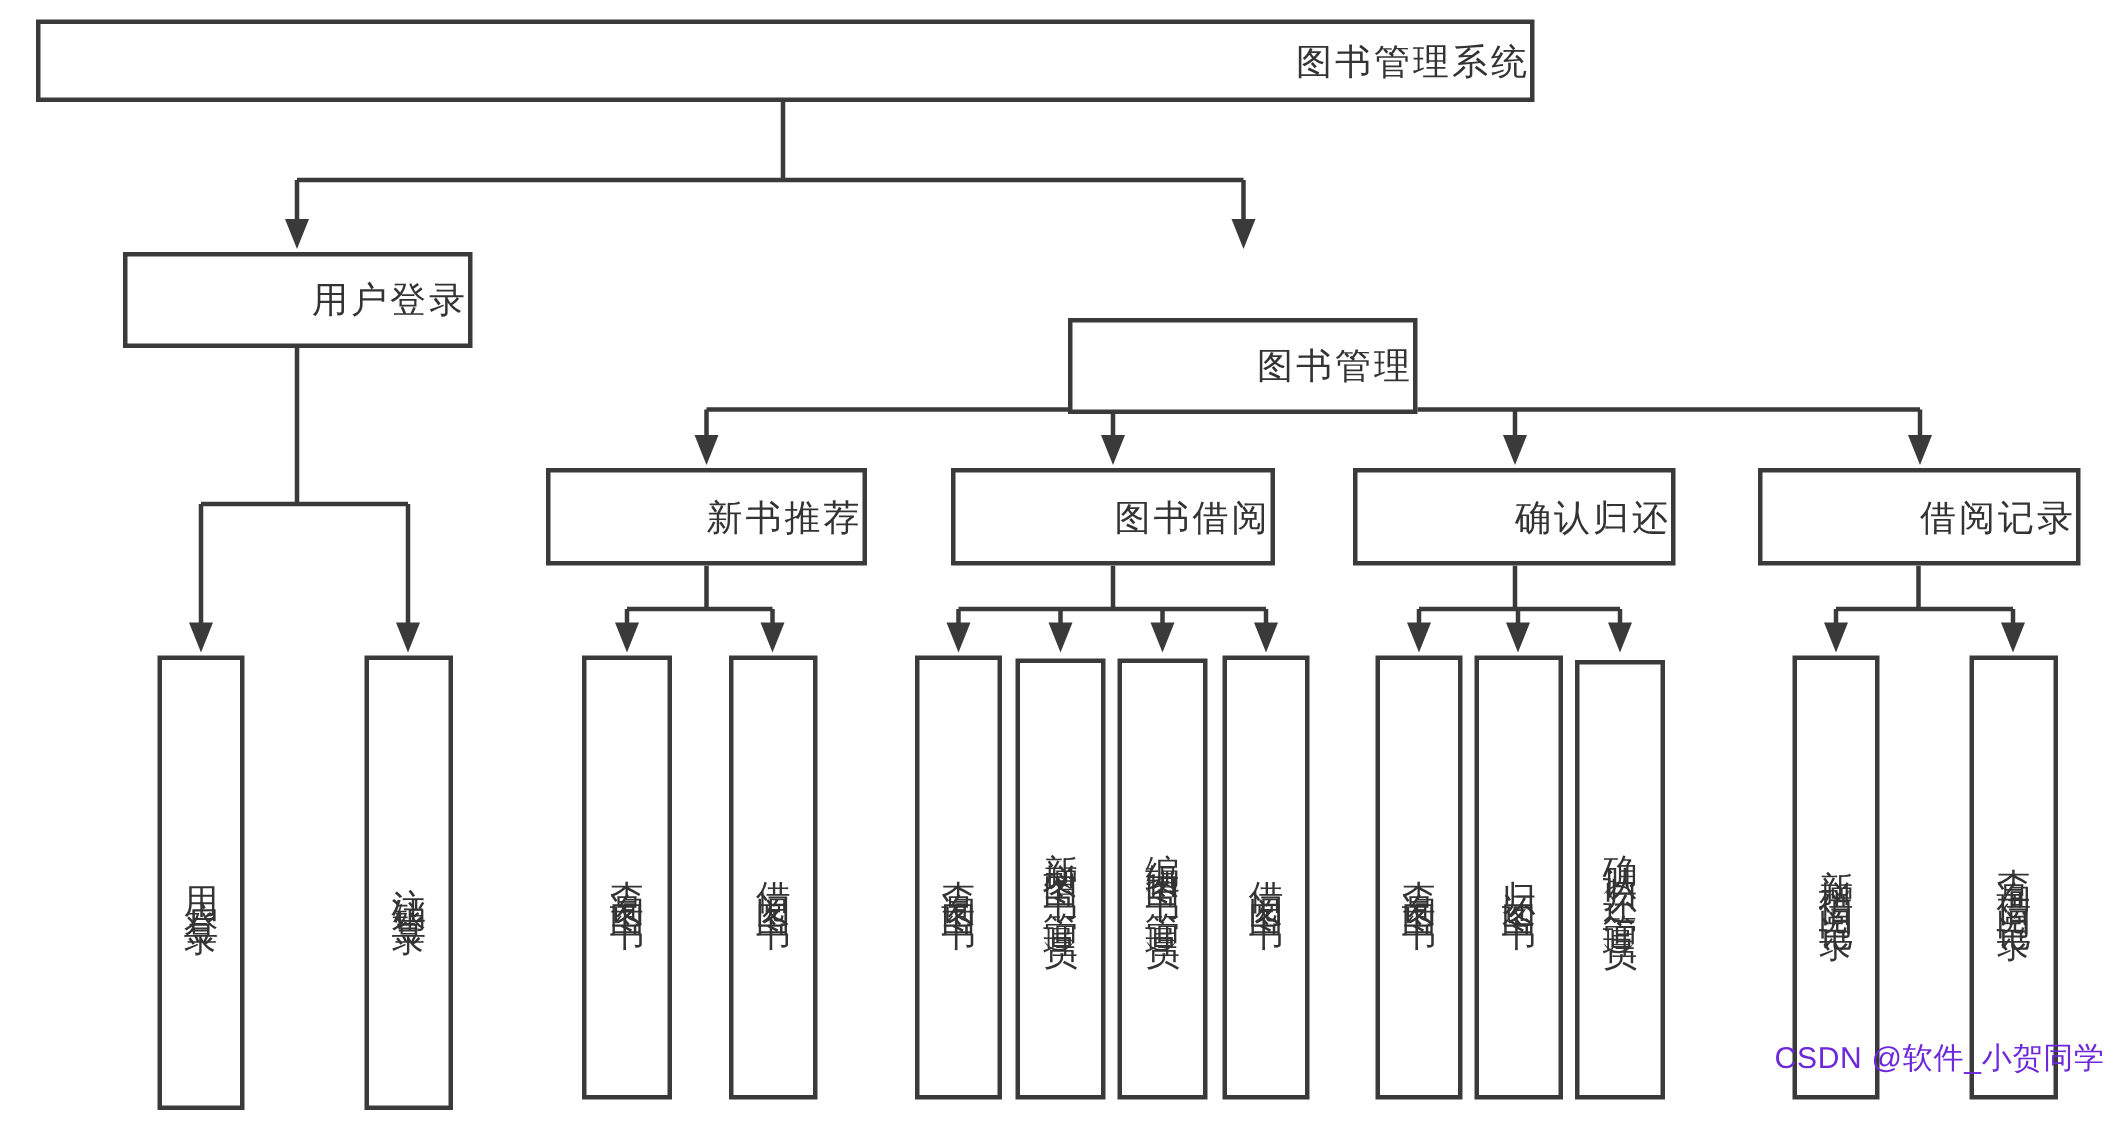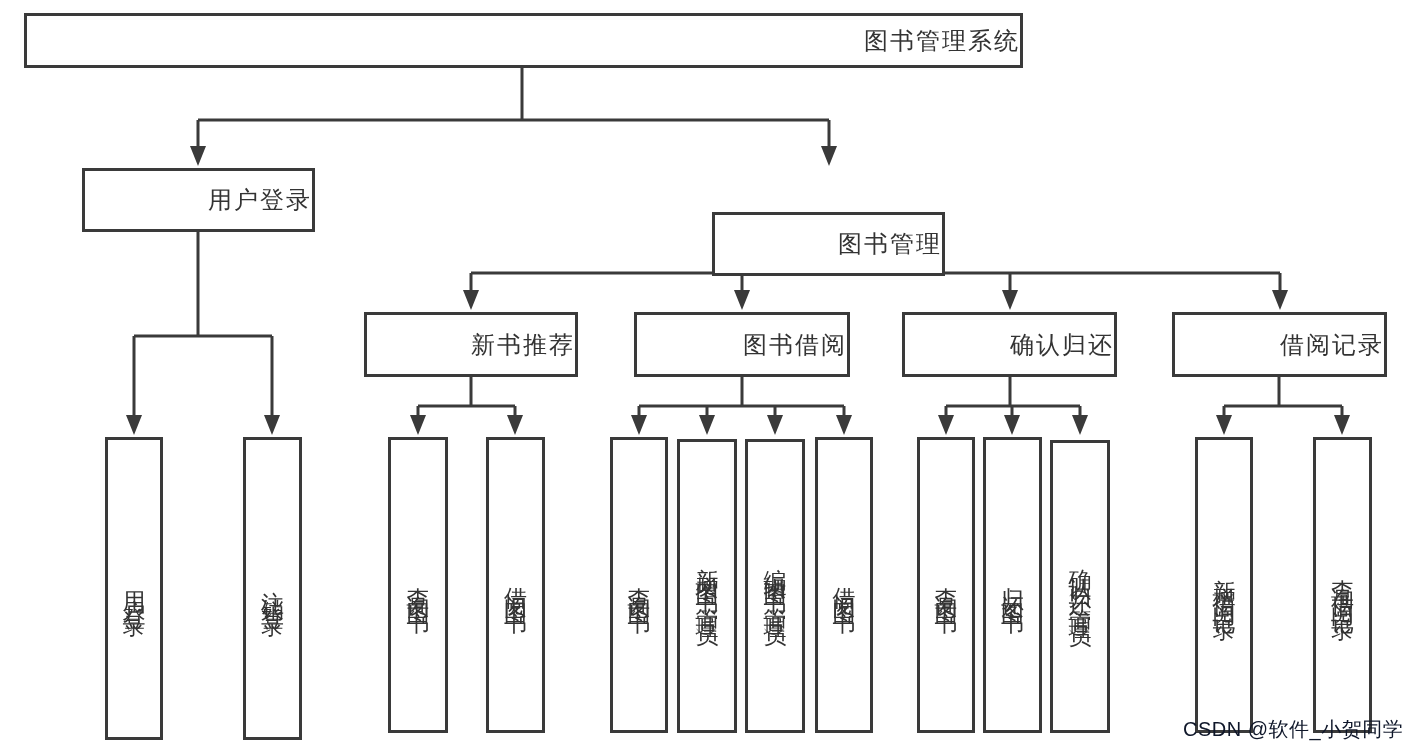--- a/index.html
+++ b/index.html
@@ -34,23 +34,23 @@
   }
   .vbox .vtext{
     writing-mode:vertical-rl;
     text-orientation:mixed;
     line-height:1;
     letter-spacing:8px;
     white-space:nowrap;
   }
   #watermark{
     position:absolute;
-    left:1183px;top:716px;
+    left:1183px;top:692px;
     font-size:20px;
-    color:#0f172a;
+    color:#6d28d9;
     letter-spacing:0.5px;
     z-index:5;
     white-space:nowrap;
   }
 </style>
 </head>
 <body>
 
 <div id="canvas">
 

